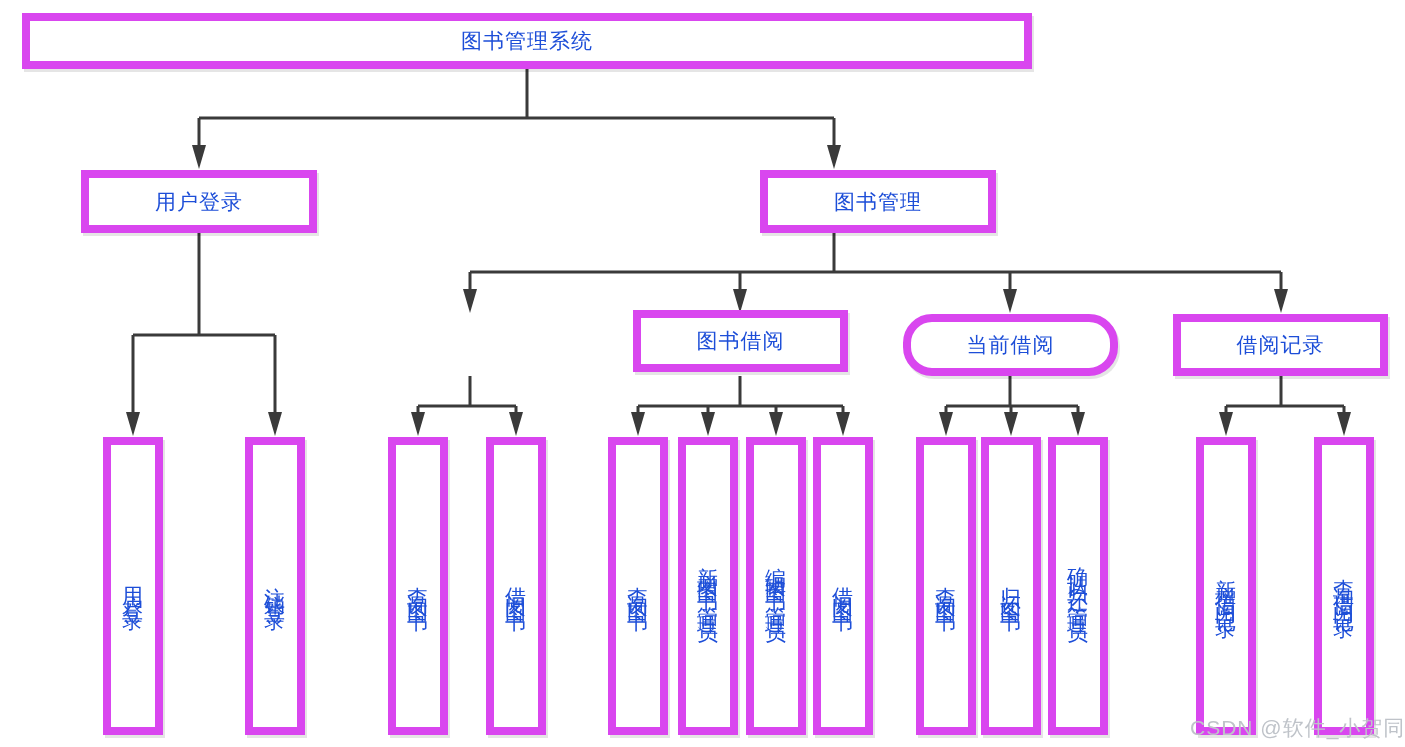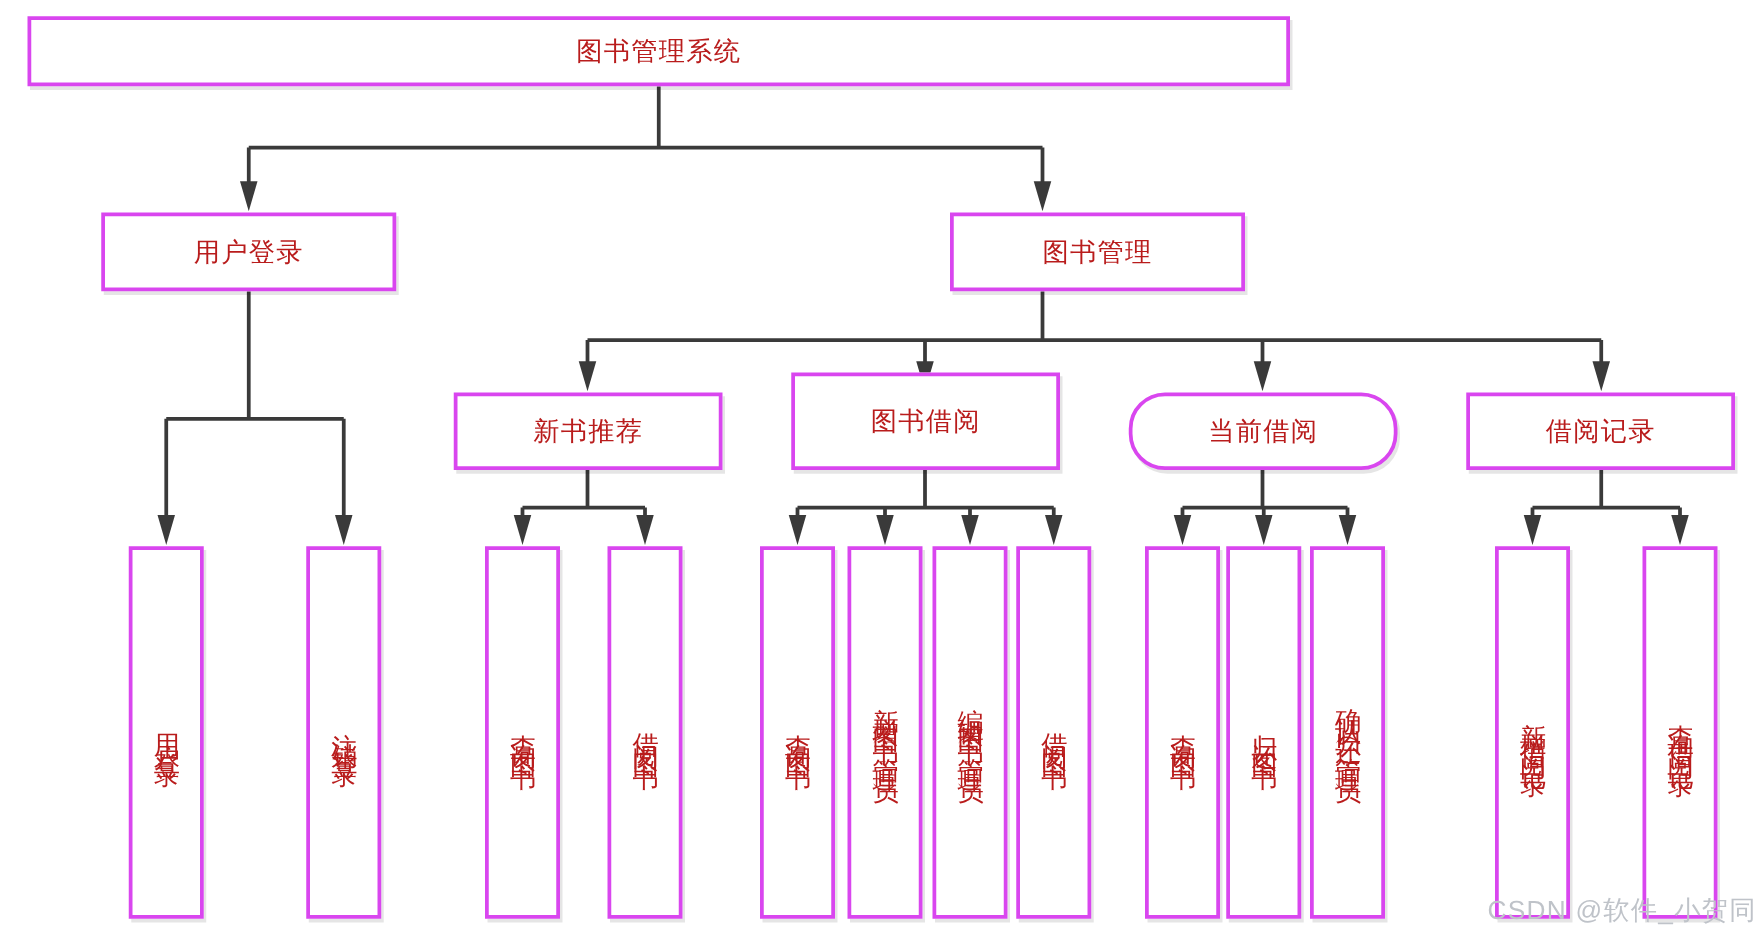--- a/index.html
+++ b/index.html
@@ -13,26 +13,26 @@
   }
   svg.connectors {
     position: absolute;
     left: 0; top: 0;
     width: 1405px; height: 747px;
     z-index: 1;
   }
   .node {
     position: absolute;
     box-sizing: border-box;
-    border: 3px solid #d946ef;
+    border: 8px solid #d946ef;
     background: #ffffff;
     display: flex;
     align-items: center;
     justify-content: center;
-    color: #b91c1c;
+    color: #1d4ed8;
     font-size: 21px;
     letter-spacing: 1px;
     z-index: 2;
     box-shadow: 2px 3px 0 rgba(0,0,0,0.10);
   }
   .node.leaf {
     writing-mode: vertical-rl;
     text-orientation: mixed;
     letter-spacing: 8px;
     line-height: 1;
@@ -104,22 +104,21 @@
       <polygon stroke="none" points="1219,412 1233,412 1226,436"></polygon>
       <polygon stroke="none" points="1337,412 1351,412 1344,436"></polygon>
     </g>
   </svg>
 
   <div class="node" style="left:22px; top:13px; width:1010px; height:56px;">图书管理系统</div>
 
   <div class="node" style="left:81px; top:170px; width:236px; height:63px;">用户登录</div>
   <div class="node" style="left:760px; top:170px; width:236px; height:63px;">图书管理</div>
 
-  <div class="node" style="left:363px; top:314px; width:215px; height:62px;">新书推荐</div>
-  <div class="node" style="left:633px; top:298px; width:215px; height:78px;">图书借阅</div>
+  <div class="node" style="left:633px; top:310px; width:215px; height:62px;">图书借阅</div>
   <div class="node" style="left:903px; top:314px; width:215px; height:62px;border-radius:29px;">当前借阅</div>
   <div class="node" style="left:1173px; top:314px; width:215px; height:62px;">借阅记录</div>
 
   <div class="node leaf" style="left:103px;">用户登录</div>
   <div class="node leaf" style="left:245px;">注销登录</div>
 
   <div class="node leaf" style="left:388px;">查询图书</div>
   <div class="node leaf" style="left:486px;">借阅图书</div>
 
   <div class="node leaf" style="left:608px;">查询图书</div>

